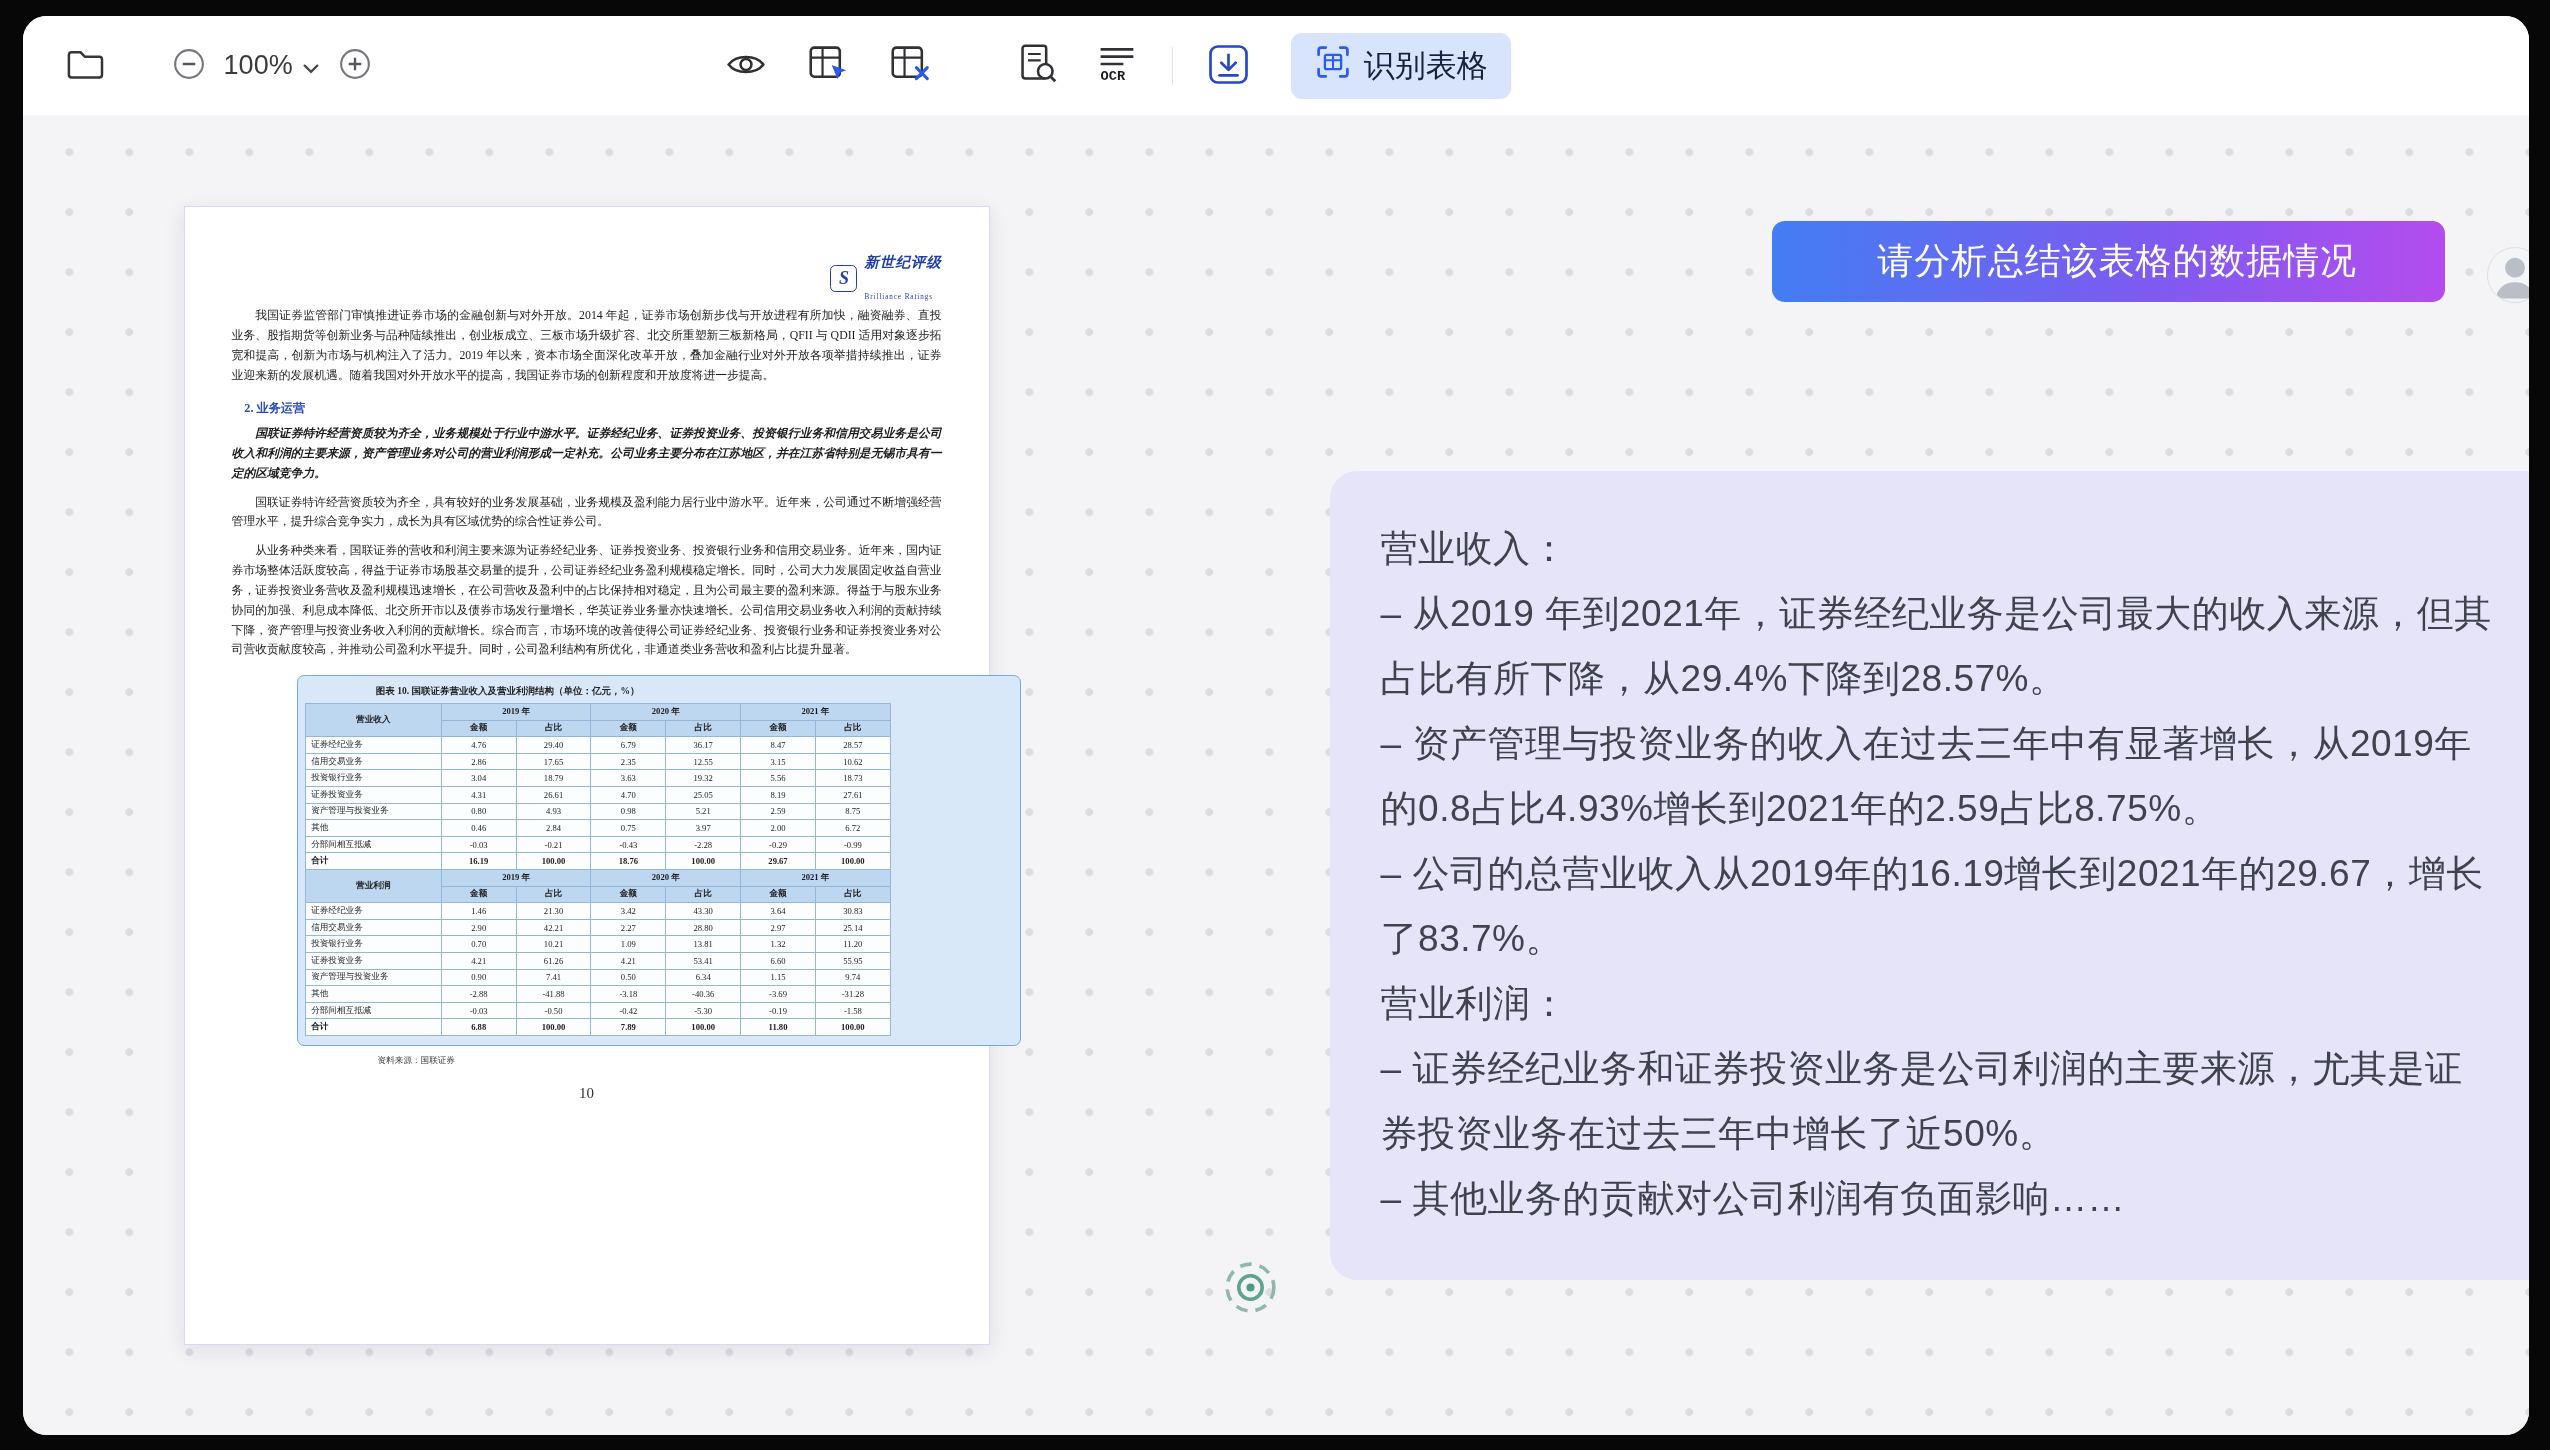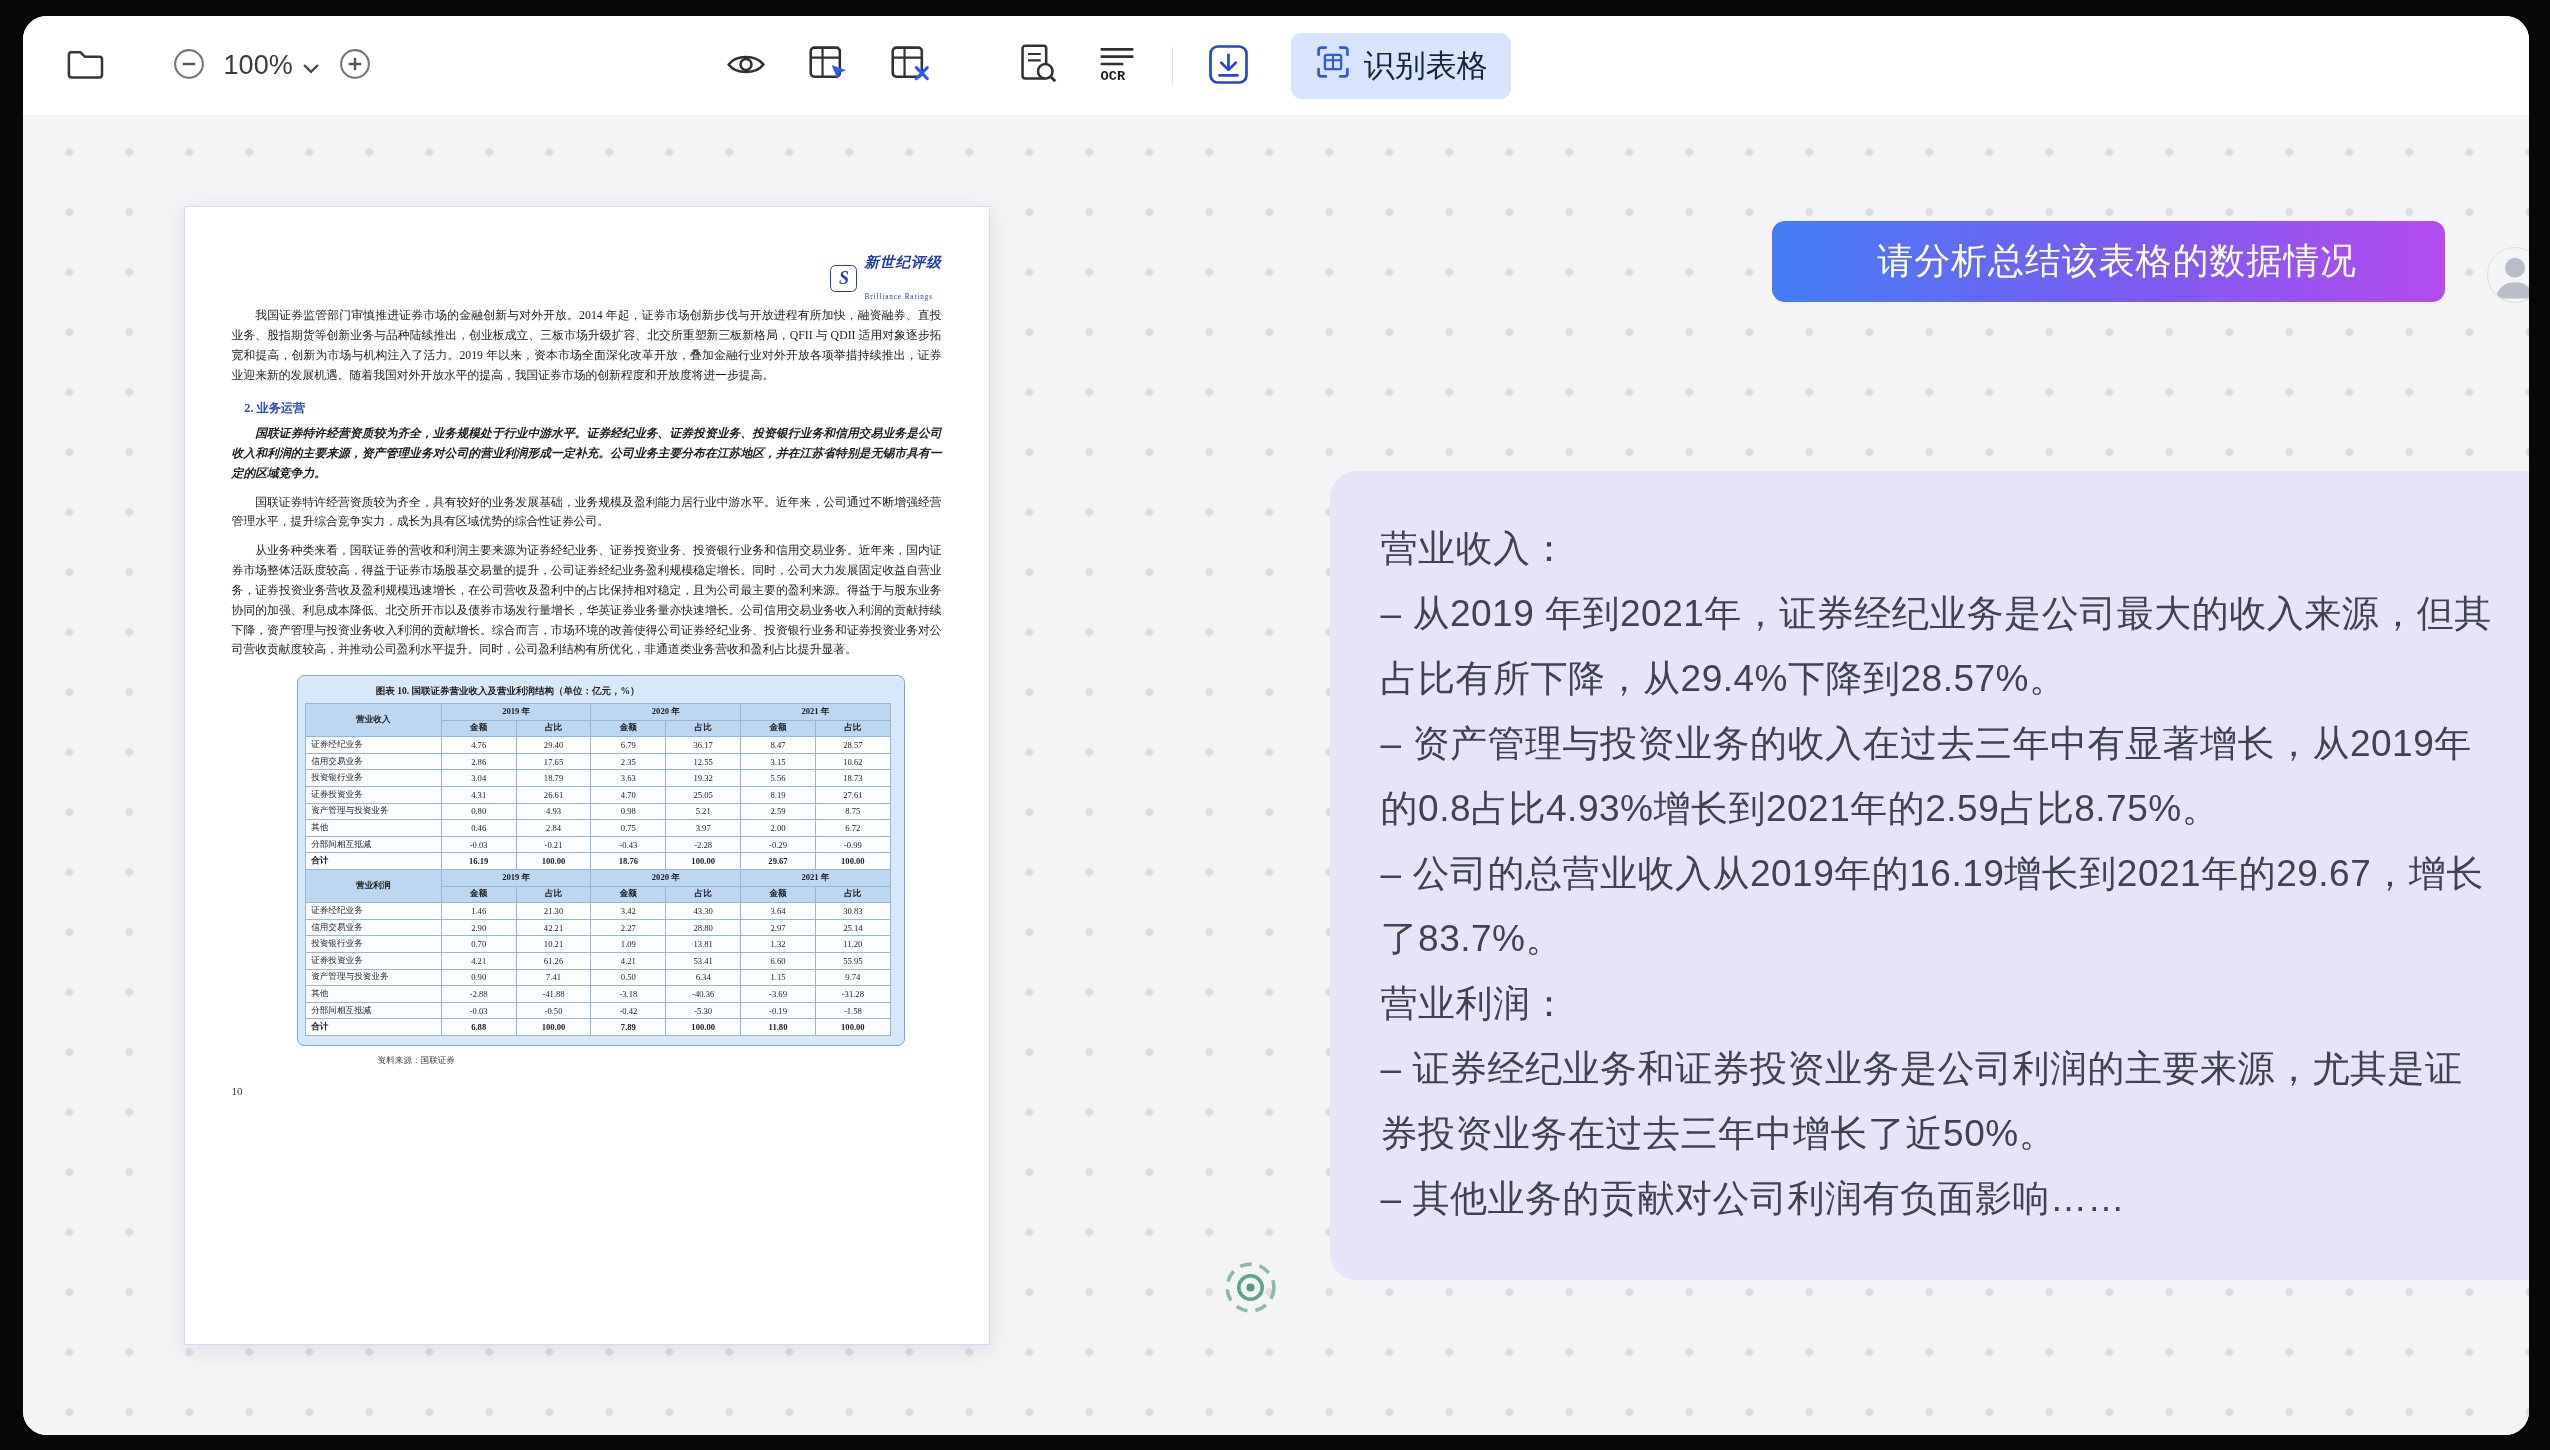--- a/index.html
+++ b/index.html
@@ -51,35 +51,35 @@
   }
   .doc-logo-txt { display:flex; flex-direction:column; line-height:1.1;gap:23px; }
   .doc-logo-title { color:#1f3fae; font-weight:bold; font-style:italic; font-size:14.5px; letter-spacing:0.9px; }
   .doc-logo-sub { color:#1f3fae; font-size:7.2px; letter-spacing:0.9px; }
 
   .doc-p { font-size:11.8px; line-height:1.68; text-align:justify; text-indent:2em; margin-top:9px; }
   .doc-heading { color:#2b4cb3; font-weight:bold; font-size:12.2px; margin:14.5px 0 3.6px 12.7px; }
   .doc-bold { font-weight:bold; font-style:italic; font-size:11.8px; line-height:1.68; text-align:justify; text-indent:2em; margin-top:7.2px; }
 
   .table-overlay {
-    margin-top:14.5px; margin-left:65px; width:608px;
+    margin-top:14.5px; margin-left:65px; width:724px;
     background:#d8e8f9; border:1.8px solid #74a7dc; border-radius:7.2px;
     padding:7.2px 7.2px 9px 7.2px;
   }
   .table-caption { font-size:9.5px; font-weight:bold; color:#222; margin:1.8px 0 5.4px 71px; font-family:"Liberation Serif",serif; }
   table.fin { border-collapse:collapse; width:586px; font-size:8.6px; table-layout:fixed; background:#fbfdff; }
   table.fin + table.fin { margin-top:-0.9px; }
   table.fin th, table.fin td { border:0.9px solid #94b6d8; padding:1.8px 2.7px; height:16.3px; text-align:center; font-weight:normal; }
   table.fin th { background:#bed7f1; font-weight:bold; }
   table.fin th.lbl-h { width:136px; }
   table.fin td.lbl { text-align:left; padding-left:5.4px; }
   table.fin tr.total-row td { font-weight:bold; }
 
   .doc-source { font-size:8.6px; color:#3e3e42; margin:9px 0 0 146px; font-family:"Liberation Serif",serif; }
-  .doc-pagenum { text-align:left; font-size:11px; color:#333; margin-top:18px; }
+  .doc-pagenum { text-align:center; font-size:15px; color:#333; margin-top:18px; }
 
   
   .user-bubble {
     position:absolute; left:1749px; top:106px; width:673px; height:81px;
     border-radius:12.7px; display:flex; align-items:center; justify-content:center;
     background:linear-gradient(90deg, #437df4 0%, #7d5bf1 55%, #b44cee 100%);
   }
   .user-bubble span { color:#fff; font-size:36px; letter-spacing:0.9px;margin-left:18px; }
   .avatar {
     position:absolute; left:2464px; top:132px; width:56px; height:56px; border-radius:50%;

